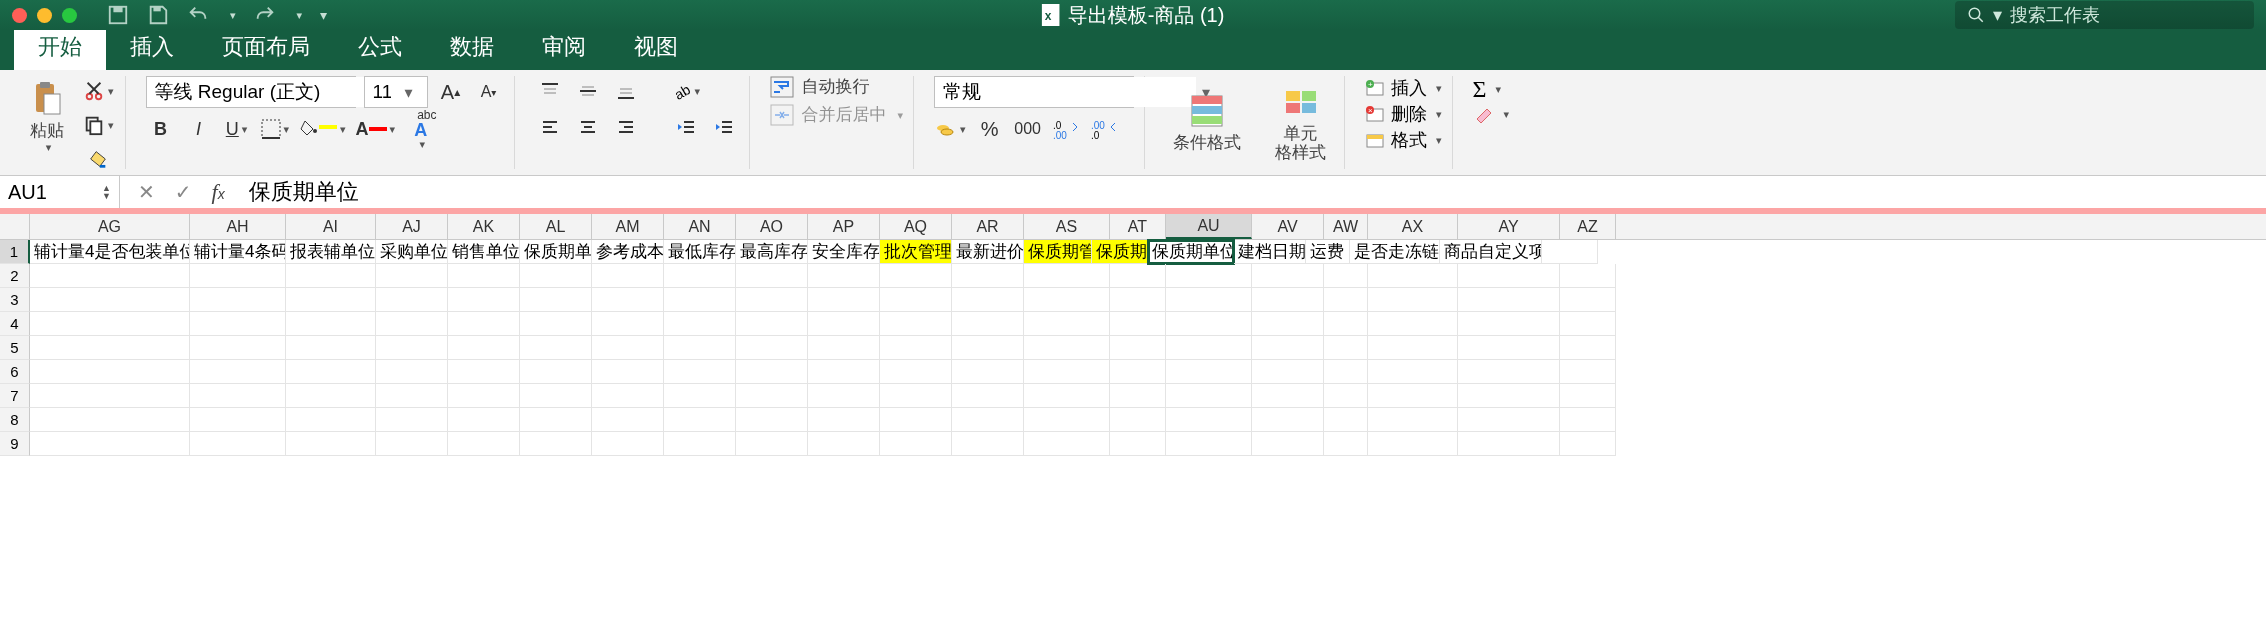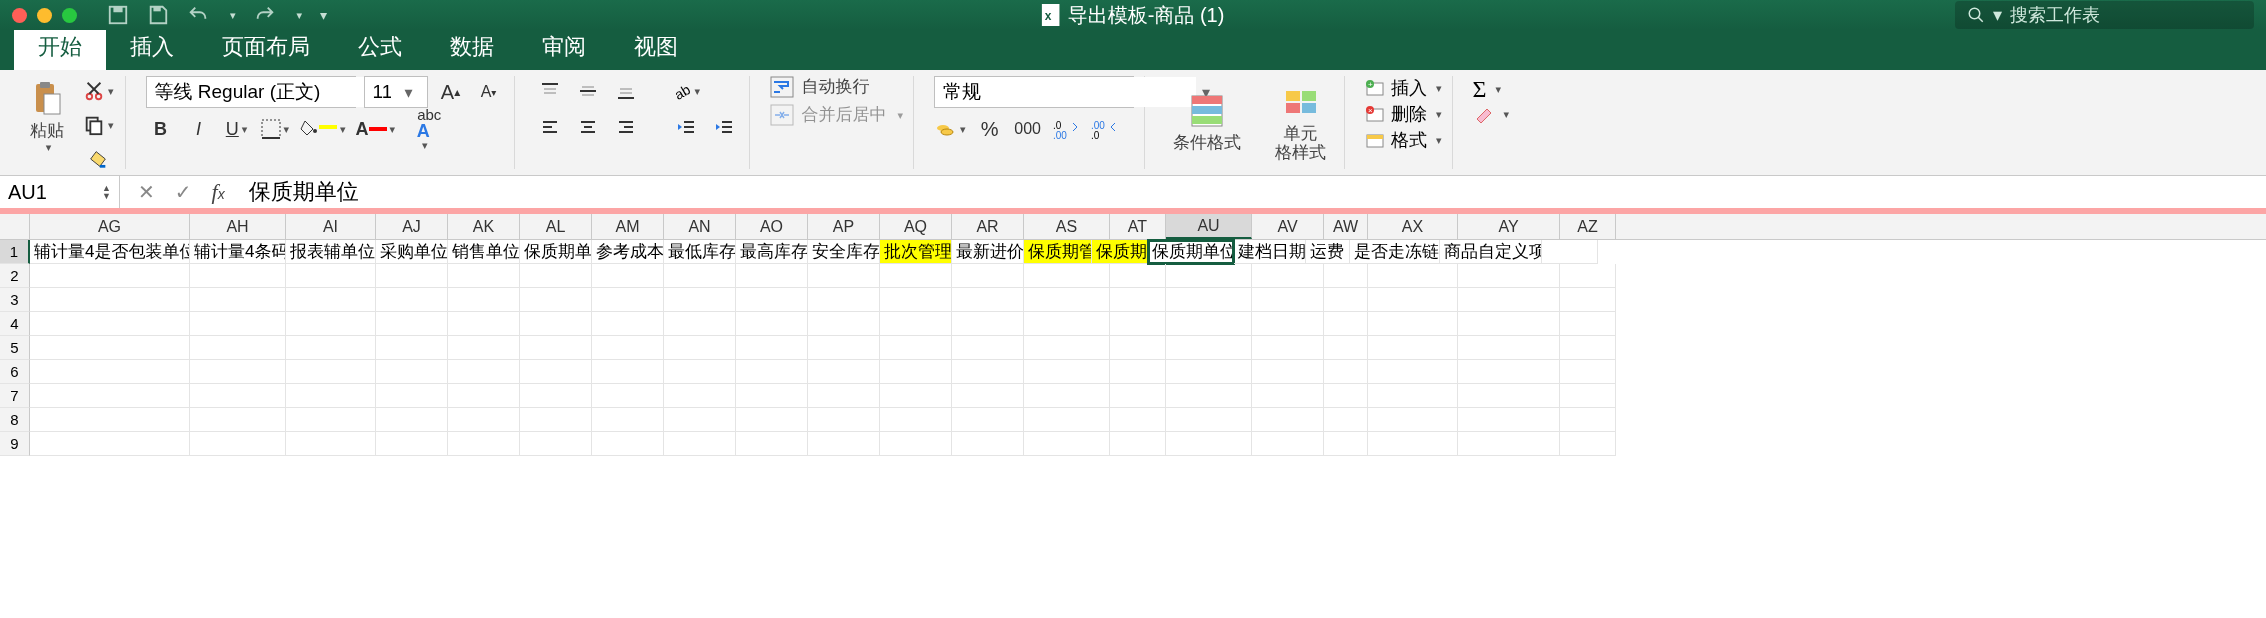--- a/index.html
+++ b/index.html
@@ -210,21 +210,21 @@
             </svg>
             <div style="width:18px;height:4px;background:#ffff00;position:relative;top:-2px;"></div>
             <span class="chev">▾</span>
           </span>
         <span class="btn">
             <span style="font-weight:bold;">A</span>
             <div style="width:18px;height:4px;background:#ff0000;"></div>
             <span class="chev">▾</span>
           </span>
         <span class="btn" style="flex-direction:column;line-height:1;">
-            <span style="font-size:15px;margin-left:12px;">abc</span>
+            <span style="font-size:12px;margin-left:12px;">abc</span>
             <span style="color:#2b78e4;font-weight:bold;">A</span>
             <span class="chev">▾</span>
           </span>
       </div>
     </div>
   </div>
 
   <div class="group">
     <div class="group-rows">
       <div class="row">

